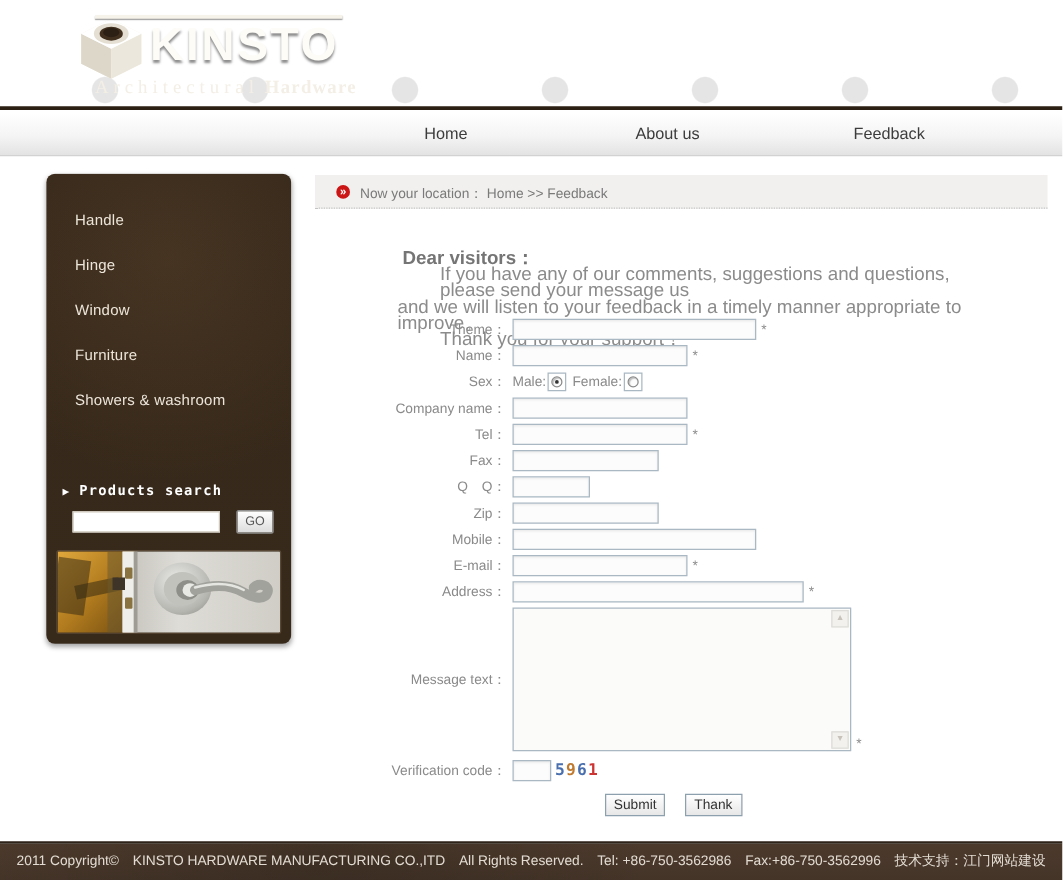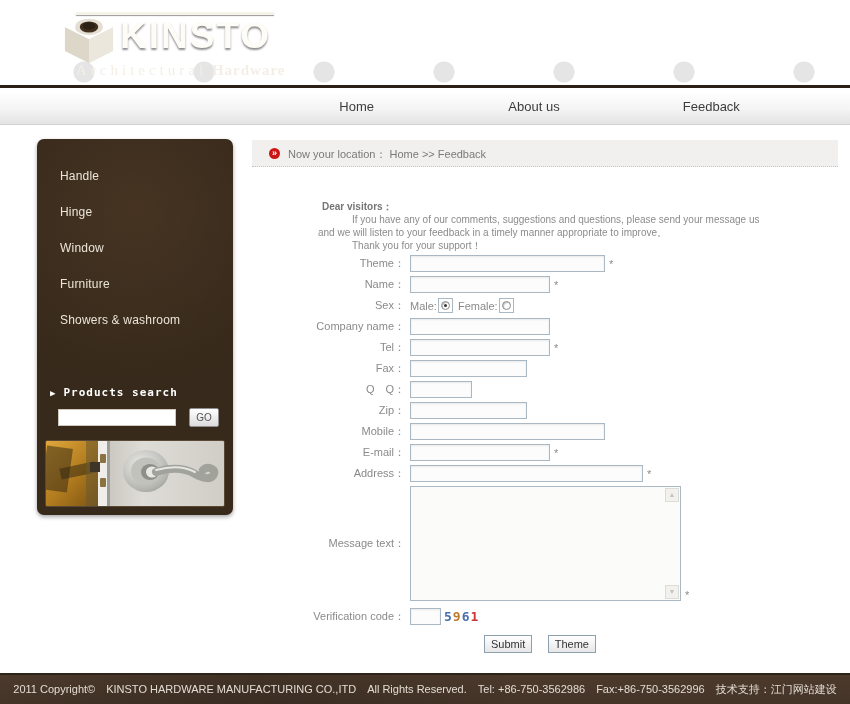--- a/index.html
+++ b/index.html
@@ -57,21 +57,21 @@
   .ps-input { position:absolute; left:21px; top:270px; width:118px; height:17px; border:1px solid #cfc8bc; background:#ffffff; font-size:11px; padding:0 3px; }
   .go-btn { position:absolute; left:152px; top:269px; width:30px; height:19px; font-size:10px; color:#555; background:linear-gradient(180deg,#ffffff,#dcdcdc); border:1px solid #8f8f8f; border-radius:2px; cursor:pointer; }
   .side-img { position:absolute; left:8px; top:301px; width:180px; height:67px; border:1px solid #5a4836; border-radius:2px; overflow:hidden; }
 
   
   .content { position:absolute; left:252px; top:140px; width:586px; }
   .breadcrumb { position:relative; width:586px; height:27px; background:#f1f0ee; border-bottom:1px dotted #c3c3c3; }
   .bc-icon { position:absolute; left:17px; top:8px; width:11px; height:11px; border-radius:50%; background:#cc1515; color:#ffffff; font-size:9px; line-height:11px; text-align:center; font-weight:bold; }
   .bc-text { position:absolute; left:36px; top:7px; font-size:11px; color:#7a7a7a; }
 
-  .intro { position:absolute; top:60px; left:0; width:540px; font-size:10px; color:#8b8b8b; line-height:13px; }
+  .intro { position:absolute; top:60px; left:0; width:540px; font-size:15px; color:#8b8b8b; line-height:13px; }
   .intro .salut { margin-left:70px; font-weight:bold; color:#757575; }
   .intro .l1 { margin-left:100px; }
   .intro .l2 { margin-left:66px; }
   .intro .l3 { margin-left:100px; }
 
   .form { position:absolute; top:115px; left:0; width:586px; }
   .frow { display:flex; align-items:center; margin-bottom:4px; min-height:17px; }
   .flabel { width:158px; text-align:right; padding-right:5px; font-size:11px; color:#8a8a8a; flex-shrink:0; }
   .txt { height:17px; border:1px solid #a9b8c3; background:#fcfcfc; box-shadow:inset 0 1px 2px rgba(0,0,0,0.08); font-size:11px; padding:0 3px; }
   .w195{width:195px;} .w140{width:140px;} .w117{width:117px;} .w62{width:62px;} .w233{width:233px;} .w31{width:31px;}
@@ -282,21 +282,21 @@
       <div class="frow" style="margin-top:7px;">
         <span class="flabel">Verification code：</span>
         <input class="txt w31" value="" style="">
         <span class="captcha">
           <span style="color: rgb(74, 111, 174);">5</span><span style="color: rgb(192, 122, 48);">9</span><span style="color: rgb(74, 111, 174);">6</span><span style="color: rgb(204, 51, 51);">1</span>
         </span>
       </div>
 
       <div class="btn-row">
         <button type="button" class="btn">Submit</button>
-        <button type="button" class="btn">Theme</button>
+        <button type="button" class="btn">Thank</button>
       </div>
 
     </form>
   </main>
 
   <footer class="footer damask">
     <span class="footer-text">2011 Copyright©　KINSTO HARDWARE MANUFACTURING CO.,ITD　All Rights Reserved.　Tel: +86-750-3562986　Fax:+86-750-3562996　技术支持：江门网站建设</span>
   </footer>
 
 </div>

